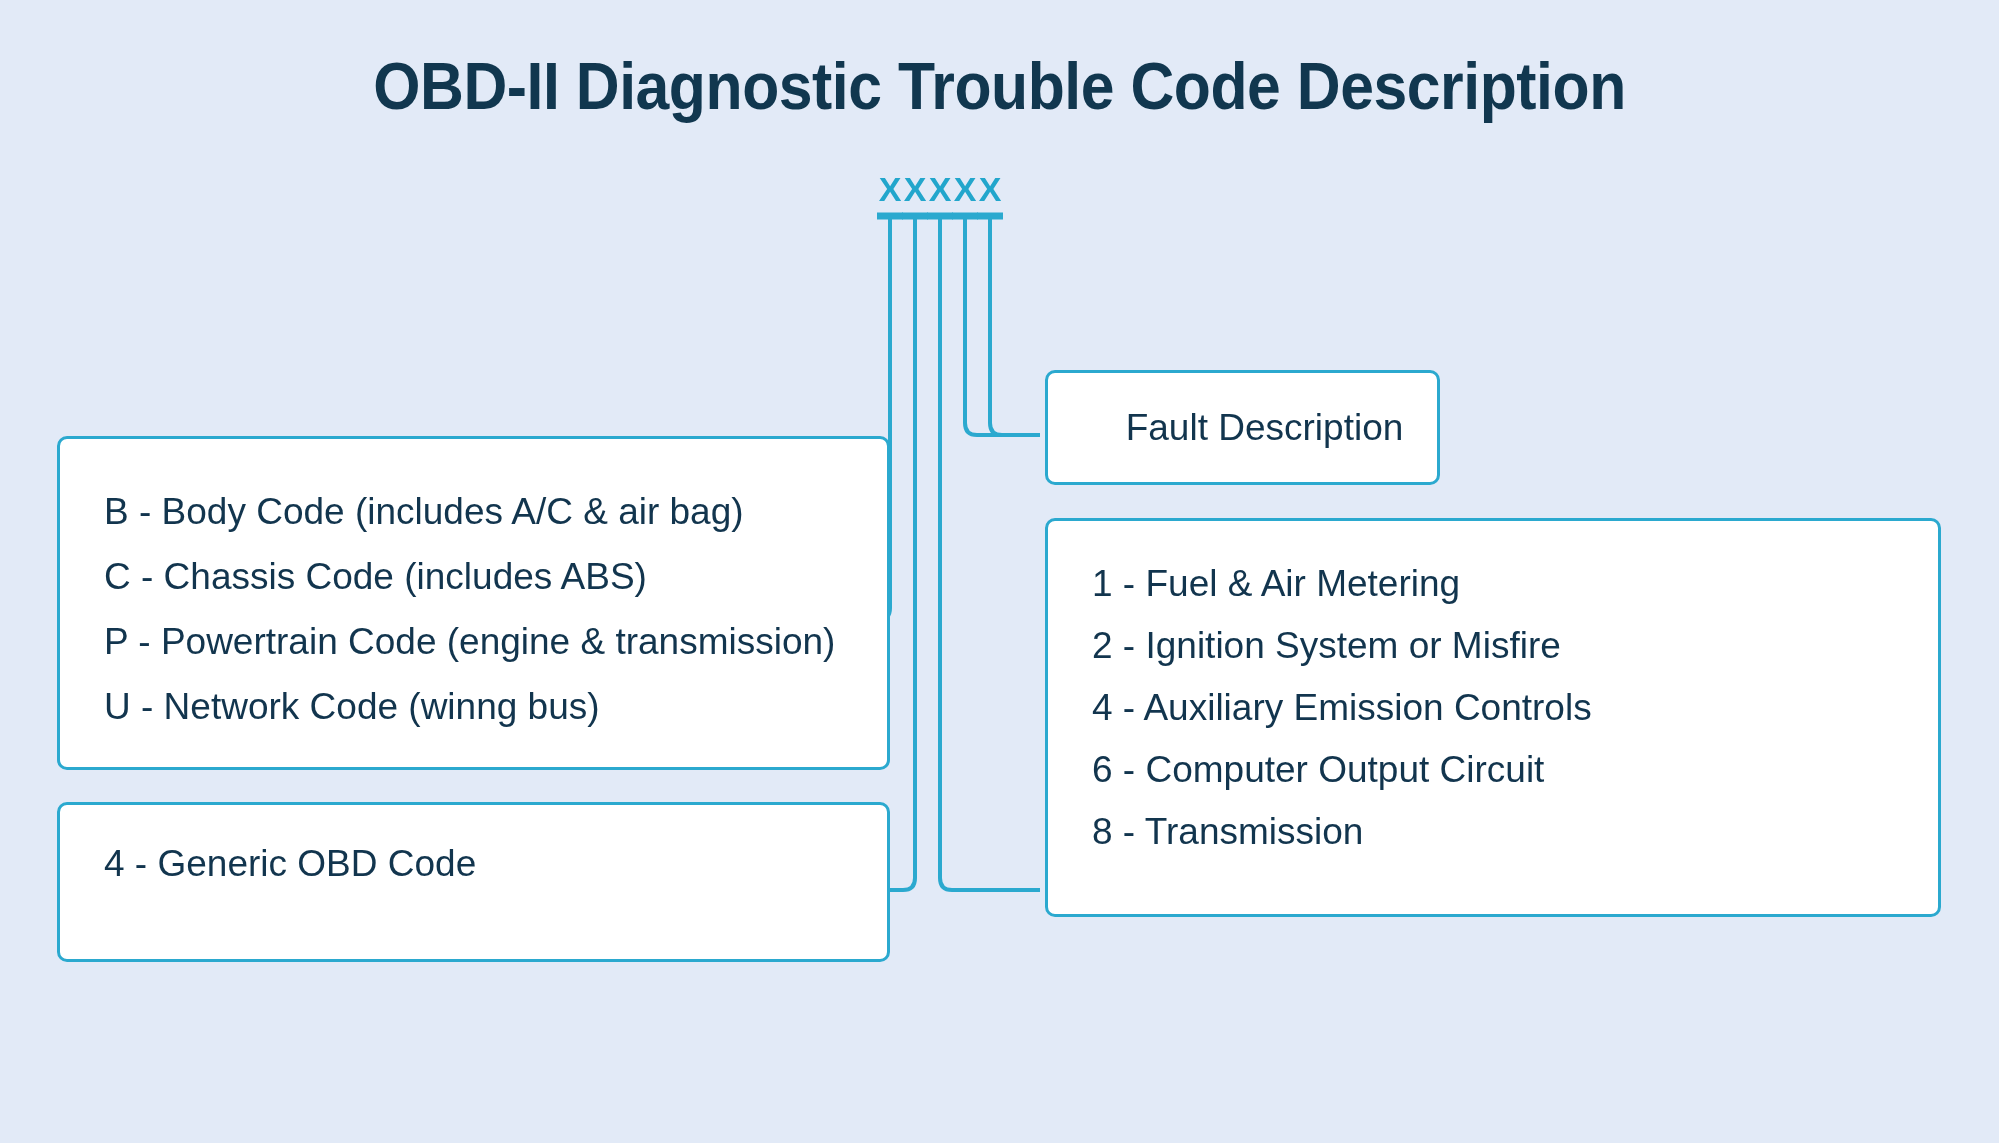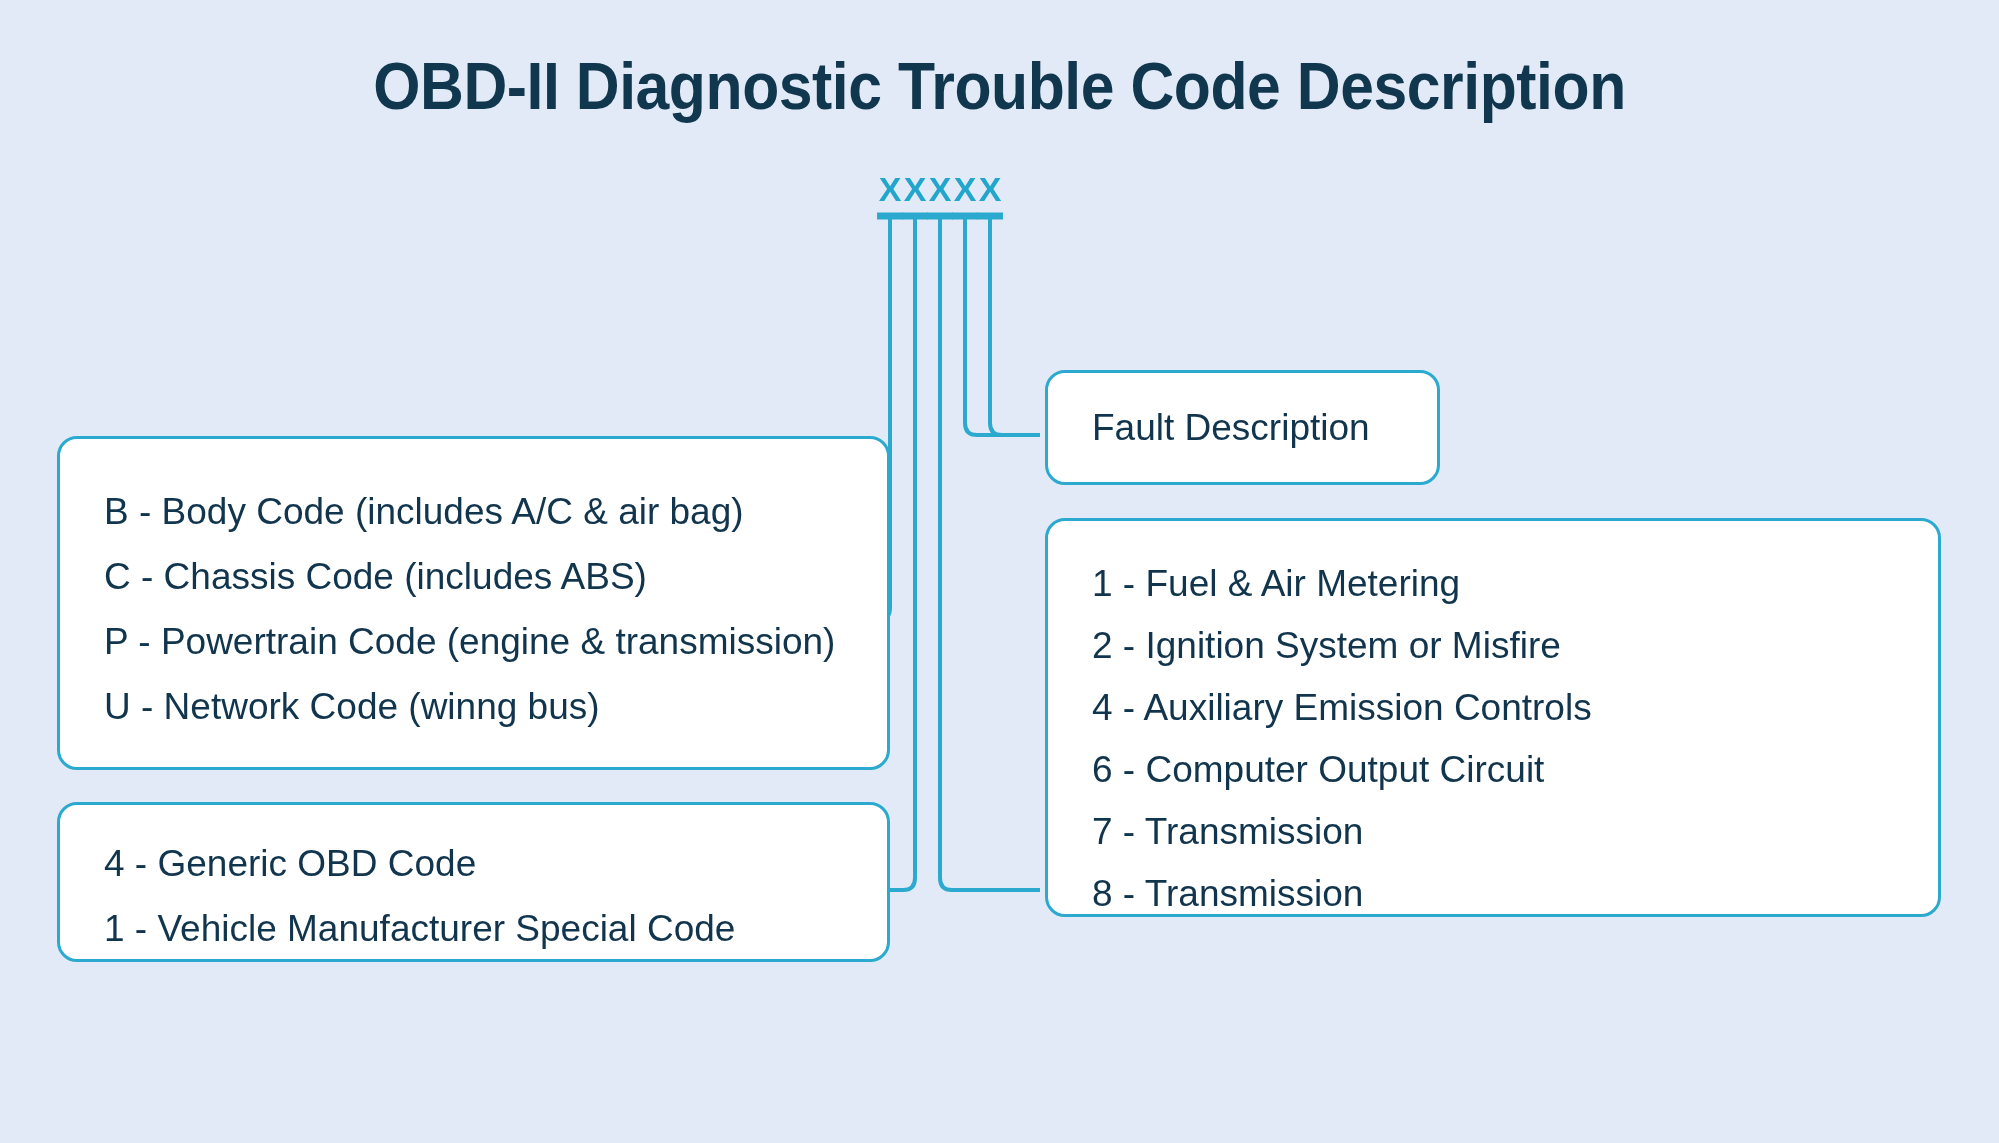--- a/index.html
+++ b/index.html
@@ -77,22 +77,23 @@
   #wires .tbar {
     stroke-width: 7;
     stroke-linecap: butt;
   }
 
   
   .card {
     position: absolute;
     background: #ffffff;
     border: 3px solid #2ba9cf;
-    border-radius: 20px;
+    border-radius: 10px;
     box-sizing: border-box;
+    justify-content: center;
   }
   .card .row {
     font-family: "Liberation Sans Narrow", "Liberation Sans", sans-serif;
     font-size: 37px;
     color: #12354e;
     white-space: nowrap;
     line-height: 1;
   }
 
   #box-letters {
@@ -168,29 +169,27 @@
 
   <div class="card" id="box-letters">
     <div class="row">B - Body Code (includes A/C &amp; air bag)</div>
     <div class="row">C - Chassis Code (includes ABS)</div>
     <div class="row">P - Powertrain Code (engine &amp; transmission)</div>
     <div class="row">U - Network Code (winng bus)</div>
   </div>
 
   <div class="card" id="box-digits">
     <div class="row">4 - Generic OBD Code</div>
-    <div class="row">1 - Vehicle Manufacturer Special Code</div>
   </div>
 
   <div class="card" id="box-fault">
     <div class="row">Fault Description</div>
   </div>
 
   <div class="card" id="box-systems">
     <div class="row">1 - Fuel &amp; Air Metering</div>
     <div class="row">2 - Ignition System or Misfire</div>
     <div class="row">4 - Auxiliary Emission Controls</div>
     <div class="row">6 - Computer Output Circuit</div>
-    <div class="row">7 - Transmission</div>
     <div class="row">8 - Transmission</div>
   </div>
 
 </div>
 
 </body></html>

